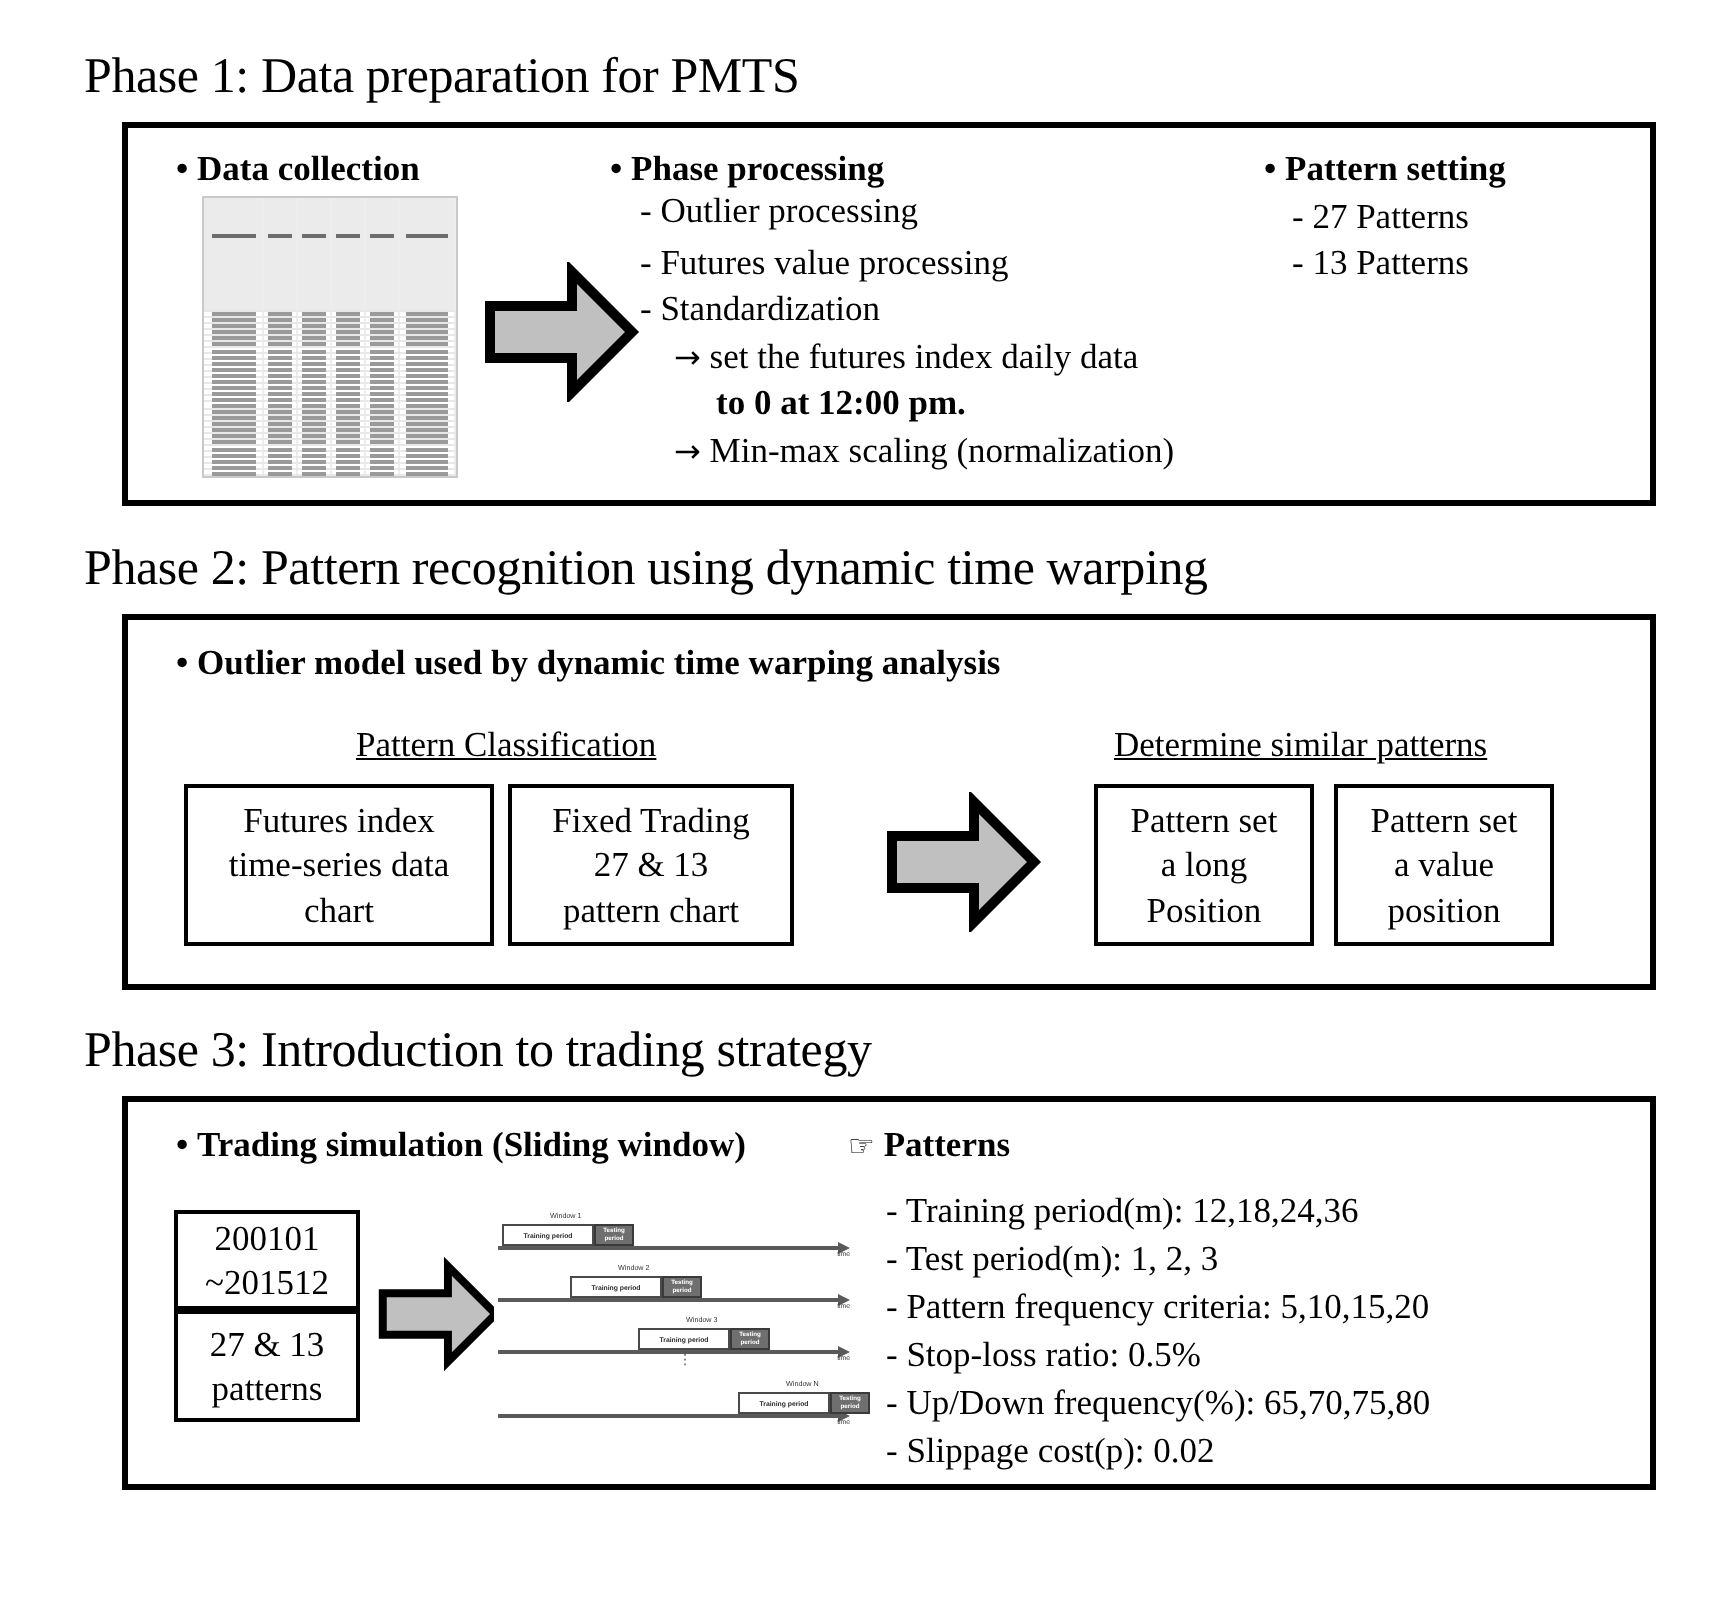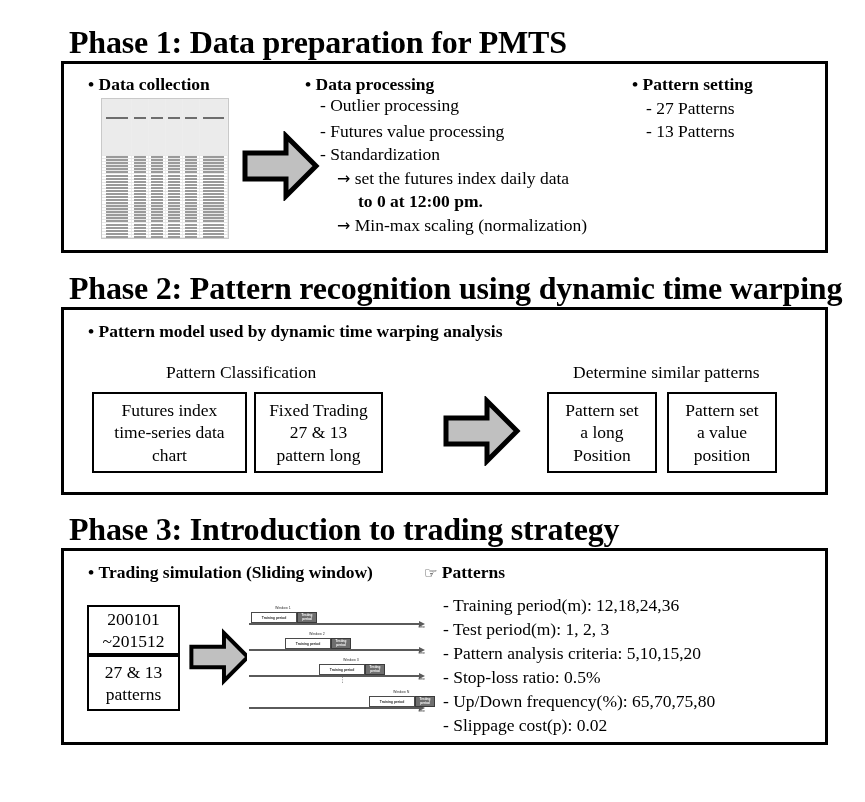--- a/index.html
+++ b/index.html
@@ -10,26 +10,25 @@
   body {
     width: 865px;
     height: 802px;
     position: relative;
     font-family: "Liberation Serif", "DejaVu Serif", serif;
     color: #000000;
     overflow: hidden;
   }
   .phase-title {
     position: absolute;
-    font-weight: bold;
-    font-size: 32px;
+    font-weight: normal;
+    font-size: 25px;
     line-height: 1;
     white-space: nowrap;
     letter-spacing: -0.2px;
-    margin-left: 27px;
   }
   .frame {
     position: absolute;
     border: 3px solid #000000;
     background: #ffffff;
     box-sizing: border-box;
   }
   .txt {
     position: absolute;
     white-space: nowrap;
@@ -51,21 +50,23 @@
     flex-direction: column;
     align-items: center;
     justify-content: center;
     font-size: 17.5px;
     line-height: 1.26;
     text-align: center;
   }
   .grouphdr {
     position: absolute;
     font-size: 17.5px;
+    text-decoration: underline;
     white-space: nowrap;
+    margin-left: 12px;
   }
   .arrow-svg { position: absolute; }
 
   
   .sheet {
     position: absolute;
     background: #ffffff;
     border: 1px solid #c9c9c9;
     overflow: hidden;
     display: flex;
@@ -406,56 +407,56 @@
         <div class="sheet-cell"></div>
         <div class="sheet-cell c5"></div>
       </div>
     </div>
 </div>
 
 <svg class="arrow-svg" width="78" height="70" viewBox="0 0 78 70" style="left:242px; top:131px;">
   <polygon points="3,22 44,22 44,5 74,35 44,65 44,48 3,48" fill="#C0C0C0" stroke="#000000" stroke-width="5" stroke-linejoin="miter"></polygon>
 </svg>
 
-<div class="txt bullet-head" style="left:305px; top:73px;">•&nbsp;<span>Data processing</span></div>
+<div class="txt bullet-head" style="left:305px; top:73px;">•&nbsp;<span>Phase processing</span></div>
 <div class="txt sub" style="left:320px; top:94px;">- Outlier processing</div>
 <div class="txt sub" style="left:320px; top:120px;">- Futures value processing</div>
 <div class="txt sub" style="left:320px; top:143px;">- Standardization</div>
 <div class="txt sub" style="left:337px; top:167px;"><span class="ar">→</span>&nbsp;<span>set the futures index daily data</span></div>
 <div class="txt sub" style="left:358px; top:190px;font-weight:bold;">to 0 at 12:00 pm.</div>
 <div class="txt sub" style="left:337px; top:214px;"><span class="ar">→</span>&nbsp;<span>Min-max scaling (normalization)</span></div>
 
 <div class="txt bullet-head" style="left:632px; top:73px;text-align:right;">•&nbsp;<span>Pattern setting</span></div>
 <div class="txt sub" style="left:646px; top:97px;">- 27 Patterns</div>
 <div class="txt sub" style="left:646px; top:120px;">- 13 Patterns</div>
 
 <div class="phase-title" style="left:42px; top:272px;text-align:center;">Phase 2: Pattern recognition using dynamic time warping</div>
 
 <div class="frame" style="left:61px; top:307px; width:767px; height:188px;"></div>
 
-<div class="txt bullet-head" style="left:88px; top:320px;">•&nbsp;<span>Pattern model used by dynamic time warping analysis</span></div>
+<div class="txt bullet-head" style="left:88px; top:320px;">•&nbsp;<span>Outlier model used by dynamic time warping analysis</span></div>
 
 <div class="grouphdr" style="left:166px; top:362px;">Pattern Classification</div>
 
 <div class="box" style="left:92px; top:392px; width:155px; height:81px;">
   <span>Futures index</span>
   <span>time-series data</span>
   <span>chart</span>
 </div>
-<div class="box" style="left:254px; top:392px; width:129px; height:81px;">
+<div class="box" style="left:254px; top:392px; width:143px; height:81px;">
   <span>Fixed Trading</span>
   <span>27 &amp; 13</span>
-  <span>pattern long</span>
+  <span>pattern chart</span>
 </div>
 
 <svg class="arrow-svg" width="78" height="70" viewBox="0 0 78 70" style="left:443px; top:396px;">
   <polygon points="3,22 44,22 44,5 74,35 44,65 44,48 3,48" fill="#C0C0C0" stroke="#000000" stroke-width="5" stroke-linejoin="miter"></polygon>
 </svg>
 
-<div class="grouphdr" style="left:573px; top:362px;">Determine similar patterns</div>
+<div class="grouphdr" style="left:545px; top:362px;">Determine similar patterns</div>
 
 <div class="box" style="left:547px; top:392px; width:110px; height:81px;">
   <span>Pattern set</span>
   <span>a long</span>
   <span>Position</span>
 </div>
 <div class="box" style="left:667px; top:392px; width:110px; height:81px;">
   <span>Pattern set</span>
   <span>a value</span>
   <span>position</span>
@@ -464,21 +465,21 @@
 <div class="phase-title" style="left:42px; top:513px;">Phase 3: Introduction to trading strategy</div>
 
 <div class="frame" style="left:61px; top:548px; width:767px; height:197px;"></div>
 
 <div class="txt bullet-head" style="left:88px; top:561px;">•&nbsp;<span>Trading simulation (Sliding window)</span></div>
 
 <div class="txt bullet-head" style="left:424px; top:561px;"><span class="hand">☞</span>&nbsp;<span>Patterns</span></div>
 
 <div class="txt sub" style="left:443px; top:594px;">- Training period(m): 12,18,24,36</div>
 <div class="txt sub" style="left:443px; top:618px;">- Test period(m): 1, 2, 3</div>
-<div class="txt sub" style="left:443px; top:642px;">- Pattern analysis criteria: 5,10,15,20</div>
+<div class="txt sub" style="left:443px; top:642px;">- Pattern frequency criteria: 5,10,15,20</div>
 <div class="txt sub" style="left:443px; top:666px;">- Stop-loss ratio: 0.5%</div>
 <div class="txt sub" style="left:443px; top:690px;">- Up/Down frequency(%): 65,70,75,80</div>
 <div class="txt sub" style="left:443px; top:714px;">- Slippage cost(p): 0.02</div>
 
 <div class="box" style="left:87px; top:605px; width:93px; height:50px;">
   <span>200101</span>
   <span>~201512</span>
 </div>
 <div class="box" style="left:87px; top:655px; width:93px; height:56px;">
   <span>27 &amp; 13</span>

